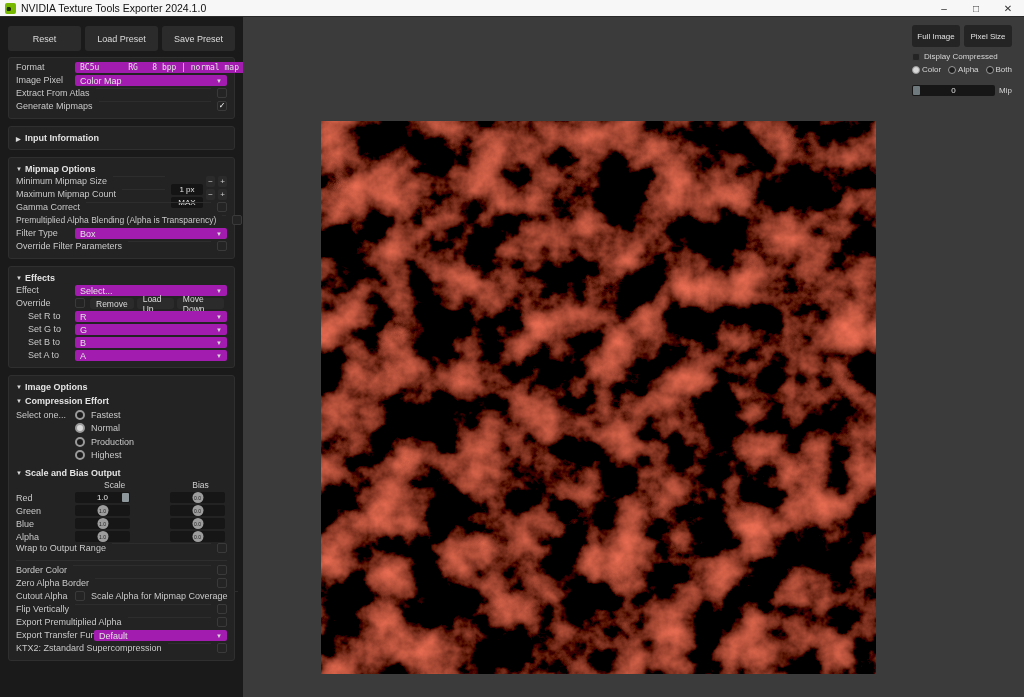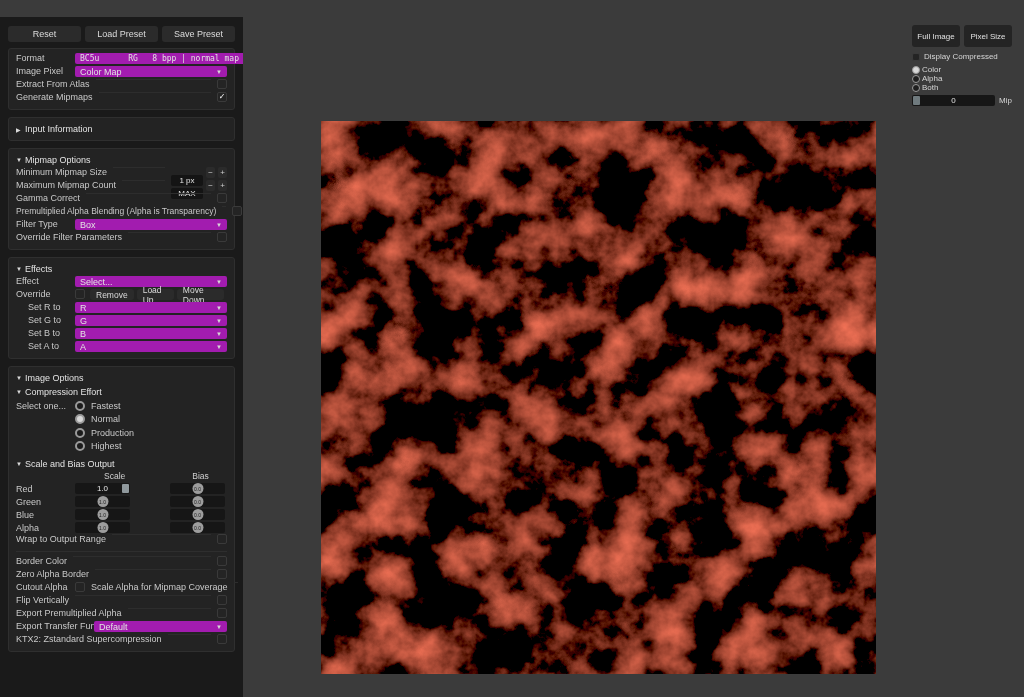--- a/index.html
+++ b/index.html
@@ -21,27 +21,27 @@
 
   
   .body { position:absolute; top:17px; left:0; width:1024px; height:680px; display:flex; }
   .left-panel { width:243px; height:680px; background:#1a1a1a; padding:9px 8px 0 8px; flex:none; }
   .preview { position:relative; flex:1; height:680px; background:#3b3b3b; }
 
   
   .toolbar { display:flex; gap:4px; margin-bottom:6px; }
   .btn { background:#2b2b2b; border-radius:3px; font-size:9px; color:#dcdcdc;
          display:flex; align-items:center; justify-content:center; cursor:default; }
-  .toolbar .btn { flex:1; height:16px; }
+  .toolbar .btn { flex:1; height:25px; }
 
   
   .section { background:#232323; border:1px solid #2f2f2f; border-radius:3px;
              padding:4px 7px; margin-bottom:7px; }
   .sec-head { display:flex; align-items:center; height:14px; font-size:9px;
-              font-weight:normal; color:#e3e3e3; }
+              font-weight:bold; color:#e3e3e3; }
   .tri { font-size:6px; width:9px; flex:none; color:#d9d9d9; }
   .sub { margin-left:0; }
 
   .row { display:flex; align-items:flex-start; height:13px; font-size:9px; color:#c9c9c9; }
   .lbl { white-space:nowrap; }
   .label-col { width:59px; flex:none; }
   .indent { padding-left:12px; }
   .leader { flex:1; height:1px; background:#2d2d2d; margin:0 6px; min-width:4px; }
 
   .dd { flex:1; height:11px; background:#a21caf; border-radius:2px; display:flex;
@@ -92,41 +92,50 @@
   
   .pv-panel { position:absolute; top:8px; right:12px; width:100px; font-size:8px;
               color:#d6d6d6; }
   .pv-btnrow { display:flex; gap:4px; margin-bottom:4px; }
   .pv-btn { background:#242424; border-radius:3px; height:22px; flex:1;
             display:flex; align-items:center; justify-content:center;
             font-size:8px; color:#e0e0e0; cursor:default; }
   .pv-row { display:flex; align-items:center; height:11px; margin-bottom:3px; }
   .pv-cb { width:8px; height:8px; background:#242424; border:1px solid #3a3a3a;
            border-radius:2px; margin-right:4px; flex:none; cursor:default; }
-  .pv-radios { display:flex; justify-content:space-between; margin-bottom:3px;flex-direction:column; }
+  .pv-radios { display:flex; justify-content:space-between; margin-bottom:11px; }
   .pv-radio { display:flex; align-items:center; cursor:default; }
   .pv-dot { width:8px; height:8px; border-radius:50%; border:1.5px solid #9a9a9a;
             background:#1f1f1f; margin-right:2px; flex:none; }
   .pv-dot.sel { background:#d8d8d8; }
   .mip-row { display:flex; align-items:center; }
   .mip-slider { position:relative; flex:1; height:11px; background:#161616;
                 border-radius:2px; display:flex; align-items:center;
                 justify-content:center; margin-right:4px; cursor:default; }
   .mip-handle { position:absolute; left:1px; top:1px; width:7px; height:9px;
                 background:#6f7a7e; border-radius:1px; }
   .mip-val { font-size:8px; color:#e0e0e0; }
 
   
   .texture { position:absolute; left:78px; top:104px; width:555px; height:553px; }
 </style>
 </head>
 <body>
 
 <div class="window">
 
+  <div class="titlebar">
+    <span class="nv-logo"></span>
+    <span class="title">NVIDIA Texture Tools Exporter 2024.1.0</span>
+    <div class="win-btns">
+      <span class="win-btn">–</span>
+      <span class="win-btn">□</span>
+      <span class="win-btn">✕</span>
+    </div>
+  </div>
 
   <div class="body">
 
     <div class="left-panel">
 
       <div class="toolbar">
         <div class="btn">Reset</div>
         <div class="btn">Load Preset</div>
         <div class="btn">Save Preset</div>
       </div>

